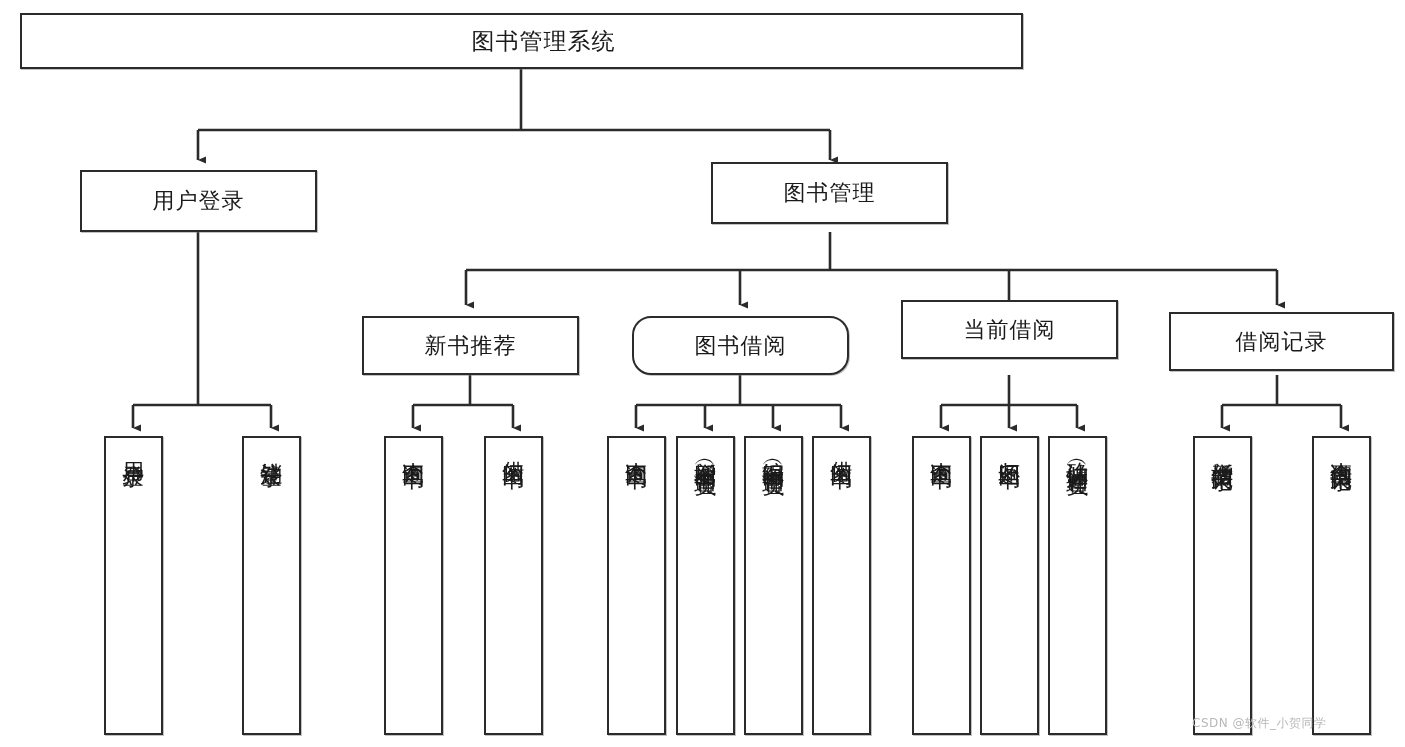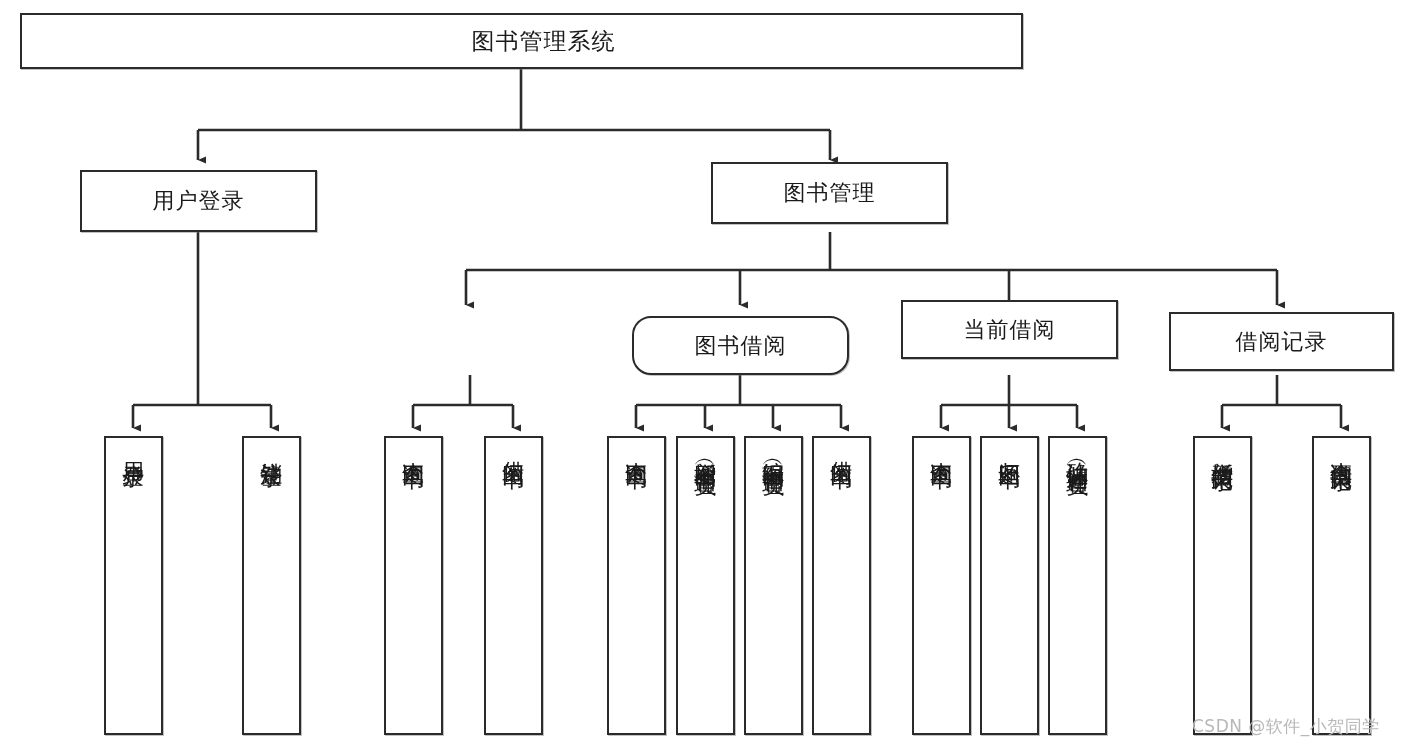--- a/index.html
+++ b/index.html
@@ -57,21 +57,21 @@
     justify-content: flex-start;
     align-items: center;
   }
   .node.vertical .vlabel {
     writing-mode: vertical-rl;
     text-orientation: upright;
     display: block;
   }
   .watermark {
     position: absolute;
-    font-size: 17px;
+    font-size: 12px;
     color: #b8b8b8;
     white-space: nowrap;
     letter-spacing: 0.5px;
     user-select: none;
   }
 </style>
 </head>
 <body>
 
 <div id="diagram-root">
@@ -142,20 +142,23 @@
     <span>图书管理系统</span>
   </div>
 
   <div class="node horizontal" style="left:80px; top:170px; width:237px; height:62px;">
     <span>用户登录</span>
   </div>
   <div class="node horizontal" style="left:711px; top:162px; width:237px; height:62px;">
     <span>图书管理</span>
   </div>
 
+  <div class="node horizontal" style="left:362px; top:316px; width:217px; height:59px;">
+    <span>新书推荐</span>
+  </div>
   <div class="node horizontal" style="left:632px; top:316px; width:217px; height:59px;border-radius:19px;">
     <span>图书借阅</span>
   </div>
   <div class="node horizontal" style="left:901px; top:300px; width:217px; height:59px;">
     <span>当前借阅</span>
   </div>
   <div class="node horizontal" style="left:1169px; top:312px; width:225px; height:59px;">
     <span>借阅记录</span>
   </div>
 

